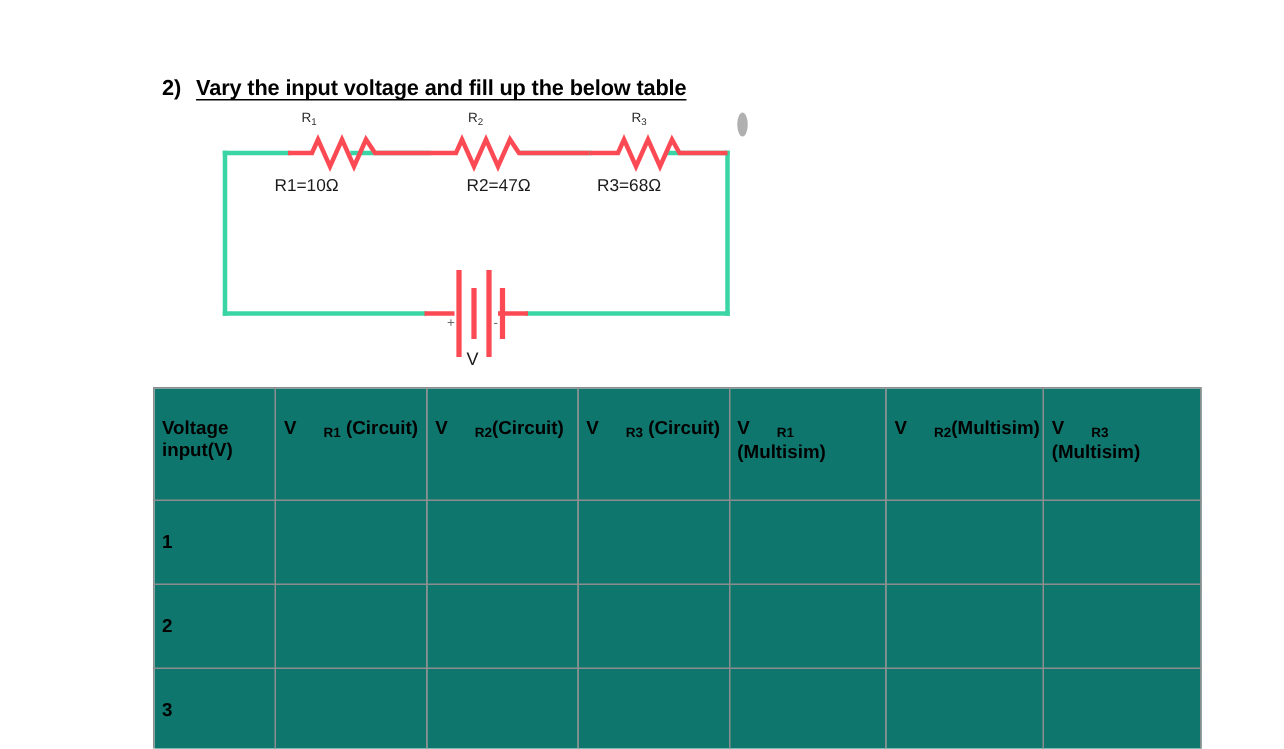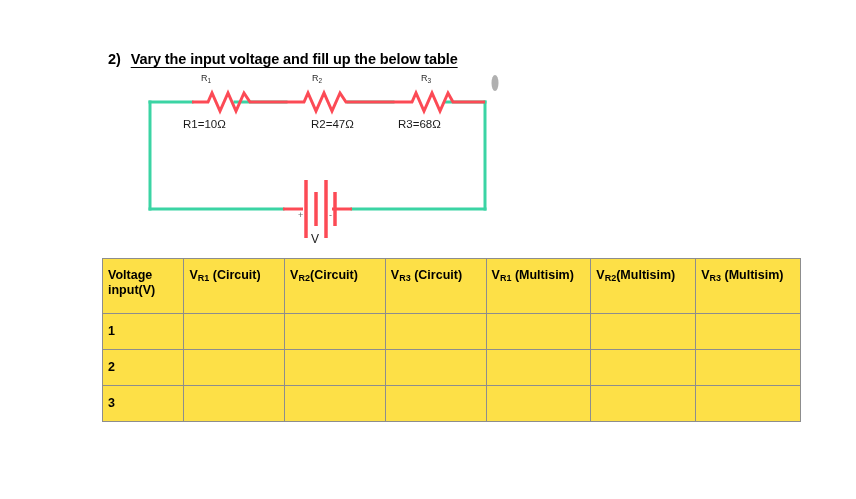--- a/index.html
+++ b/index.html
@@ -100,42 +100,43 @@
     left: 102px;
     top: 258px;
     width: 699px;
     border-collapse: collapse;
     table-layout: fixed;
     background: #ffffff;
   }
   #data-table th,
   #data-table td {
     border: 1px solid #8d8d8d;
-    padding: 9px 5px;
+    padding: 19px 5px;
     font-size: 12.5px;
     font-weight: bold;
     text-align: left;
     vertical-align: top;
     color: #000000;
-    background: #fde047;
+    background: #0f766e;
   }
   #data-table th {
     height: 36px;
     line-height: 15px;
   }
   #data-table td {
     height: 17px;
     line-height: 16px;
   }
   #data-table th sub,
   #data-table td sub {
     font-size: 9px;
     vertical-align: baseline;
     position: relative;
     top: 2px;
+    margin-left: 18px;
   }
   .col-voltage  { width: 80px; }
   .col-measure  { width: 99px; }
   .col-measure-wide { width: 103px; }
 </style>
 </head>
 <body>
 
 <div id="question-heading">
   <span id="question-number">2)</span><span id="question-text">Vary the input voltage and fill up the below table</span>

